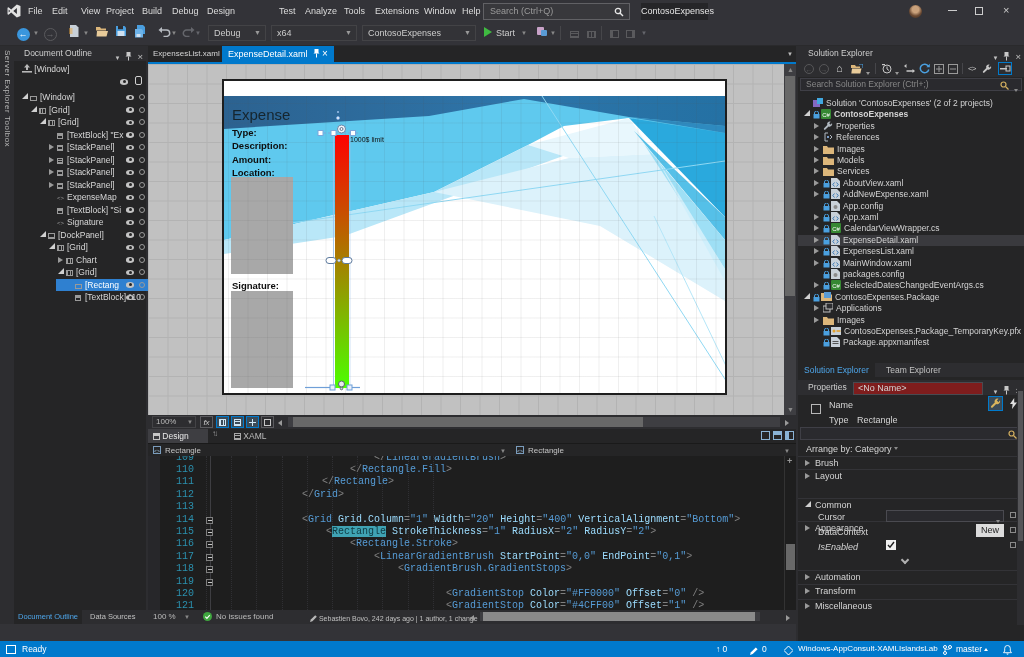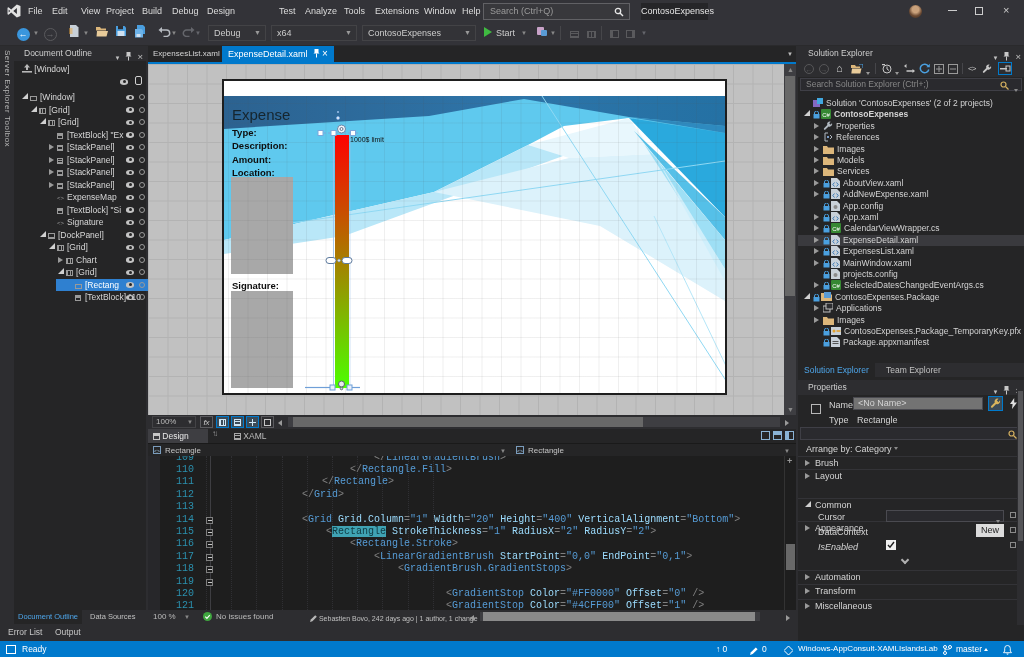--- a/index.html
+++ b/index.html
@@ -499,21 +499,21 @@
             </svg></span><span class="sic"><svg width="9" height="10" viewBox="0 0 9 10">
               <path d="M0 0 h6 l3 3 v7 h-9 z" fill="#c8d0d8"></path>
               <path d="M3.5 4.5 L1.8 6.5 L3.5 8.5 M5.5 4.5 L7.2 6.5 L5.5 8.5" fill="none" stroke="#2b6fb0" stroke-width="0.9"></path>
             </svg></span><span style="">MainWindow.xaml</span></div>
 <div class="srow" style="top:223.0px;"><span style="display:inline-block;width:16px;"></span><span class="sexp"></span><span class="lk"><svg width="7" height="8" viewBox="0 0 7 8">
               <rect x="0.5" y="3" width="6" height="4.5" fill="#4aa0e0"></rect>
               <path d="M1.5 3 v-1 a2 2 0 0 1 4 0 v1" fill="none" stroke="#4aa0e0"></path>
             </svg></span><span class="sic"><svg width="9" height="10" viewBox="0 0 9 10">
               <path d="M0 0 h6 l3 3 v7 h-9 z" fill="#c8d0d8"></path>
               <circle cx="4.5" cy="6" r="2" fill="#8a8a8a"></circle>
-            </svg></span><span style="">projects.config</span></div>
+            </svg></span><span style="">packages.config</span></div>
 <div class="srow" style="top:234.4px;"><span style="display:inline-block;width:16px;"></span><span class="sexp"><span class="exc"></span></span><span class="lk"><svg width="7" height="8" viewBox="0 0 7 8">
               <rect x="0.5" y="3" width="6" height="4.5" fill="#4aa0e0"></rect>
               <path d="M1.5 3 v-1 a2 2 0 0 1 4 0 v1" fill="none" stroke="#4aa0e0"></path>
             </svg></span><span class="sic"><svg width="10" height="10" viewBox="0 0 10 10">
               <rect width="10" height="10" rx="1" fill="#368832"></rect>
               <text x="5" y="7.8" font-size="6" fill="#fff" text-anchor="middle" font-family="Liberation Sans">C#</text>
             </svg></span><span style="">SelectedDatesChangedEventArgs.cs</span></div>
 <div class="srow" style="top:245.8px;"><span style="display:inline-block;width:6px;"></span><span class="sexp"><span class="exo"></span></span><span class="lk"><svg width="7" height="8" viewBox="0 0 7 8">
               <rect x="0.5" y="3" width="6" height="4.5" fill="#4aa0e0"></rect>
               <path d="M1.5 3 v-1 a2 2 0 0 1 4 0 v1" fill="none" stroke="#4aa0e0"></path>
@@ -551,21 +551,21 @@
     </div>
     <div id="props">
       <div class="panelhdr" style="left:0;top:334px;width:226px;height:15px;line-height:15px;padding-left:10px;">Properties
         <span class="hdricons" style="letter-spacing:normal;"><span style="font-size:6px;">▼</span>&nbsp;&nbsp;<svg width="7" height="9" viewBox="0 0 7 9" style="vertical-align:-1px;">
               <path d="M1.5 0 h4 v3.5 l1 1 h-6 l1 -1 z" fill="#c8c8c8"></path>
               <rect x="3" y="4.5" width="1" height="4" fill="#c8c8c8"></rect>
             </svg>&nbsp;&nbsp;<span style="font-size:9.5px;">×</span></span>
       </div>
       <div class="abs" style="left:13px;top:358px;width:10px;height:10px;border:1.5px solid #b8b8b8;"></div>
       <div class="abs" style="left:31px;top:354px;color:#d4d4d4;">Name</div>
-      <div class="abs" style="left:55px;top:351px;width:130px;height:13px;background:#737373;border:1px solid #4a4a50;color:#d4d4d4;line-height:11px;padding-left:4px;">&lt;No Name&gt;</div>
+      <div class="abs" style="left:55px;top:336px;width:130px;height:13px;background:#7f1d1d;border:1px solid #4a4a50;color:#d4d4d4;line-height:11px;padding-left:4px;">&lt;No Name&gt;</div>
       <div class="abs" style="left:190px;top:350px;width:15px;height:15px;border:1px solid #007acc;background:#3b4b58;text-align:center;"><svg width="11" height="11" viewBox="0 0 10 10" style="margin-top:1px;">
             <path d="M9 2 a2.6 2.6 0 0 1 -3.4 3.4 l-3.2 3.2 a0.9 0.9 0 0 1 -1.3 -1.3 l3.2 -3.2 A2.6 2.6 0 0 1 7.7 0.7 l-1.5 1.5 1.6 1.6 z" fill="#d9b55d"></path>
           </svg></div>
       <div class="abs" style="left:208px;top:350px;width:15px;height:15px;text-align:center;"><svg width="7" height="11" viewBox="0 0 7 11" style="margin-top:2px;">
             <path d="M4.2 0 L0 6 h2.6 L2 11 L7 4.4 H4.2 z" fill="#e0e0e0"></path>
           </svg></div>
       <div class="abs" style="left:31px;top:369px;color:#d4d4d4;">Type</div>
       <div class="abs" style="left:55px;top:369px;color:#d4d4d4;padding-left:4px;">Rectangle</div>
       <div class="abs" style="left:2px;top:381px;width:222px;height:13px;background:#2a2a2e;border:1px solid #3f3f46;">
         <svg style="position:absolute;right:4px;top:2px;" width="9" height="9" viewBox="0 0 9 9">
@@ -598,24 +598,20 @@
 <div class="abs" style="left:0;top:553px;width:226px;height:12px;border-top:1px solid #333337;color:#d4d4d4;line-height:12px;"><span style="display:inline-block;width:10px;margin-left:7px;"><span class="exc"></span></span>Miscellaneous</div>
 <div class="abs" style="left:219px;top:334px;width:7px;height:245px;background:#2d2d30;"></div>
 <div class="abs" style="left:220px;top:345px;width:5px;height:150px;background:#555558;"></div>
 </div>
     </div>
   </div>
   <div class="abs" style="left:14px;top:610px;width:134px;height:14px;background:#2d2d30;">
     <span class="abs" style="left:0;top:0;height:14px;line-height:14px;padding:0 4px;background:#252526;color:#4ea6ea;font-size:7.5px;">Document Outline</span>
     <span class="abs" style="left:72px;top:0;height:14px;line-height:14px;padding:0 4px;color:#c0c0c0;font-size:7.5px;">Data Sources</span>
   </div>
-  <div id="errorrow">
-    <span class="abs" style="left:8px;top:3px;">Error List</span>
-    <span class="abs" style="left:55px;top:3px;">Output</span>
-  </div>
   <div id="statusbar">
     <span class="abs" style="left:6px;top:3.5px;width:10px;height:9px;border:1px solid #fff;"></span>
     <span class="abs" style="left:22px;top:0;">Ready</span>
     <span class="abs" style="left:716px;top:0;">↑ 0</span>
     <span class="abs" style="left:750px;top:3px;"><svg width="8" height="9" viewBox="0 0 8 9">
           <path d="M0 9 l0.9 -2.7 4.9 -4.9 1.8 1.8 -4.9 4.9 z" fill="#fff"></path>
         </svg></span>
       <span class="abs" style="left:762px;top:0;">0</span>
     <span class="abs" style="left:784px;top:3px;width:9px;height:9px;"><svg width="9" height="9" viewBox="0 0 9 9">
           <path d="M4.5 0 L9 4.5 L4.5 9 L0 4.5 Z" fill="none" stroke="#fff"></path>

